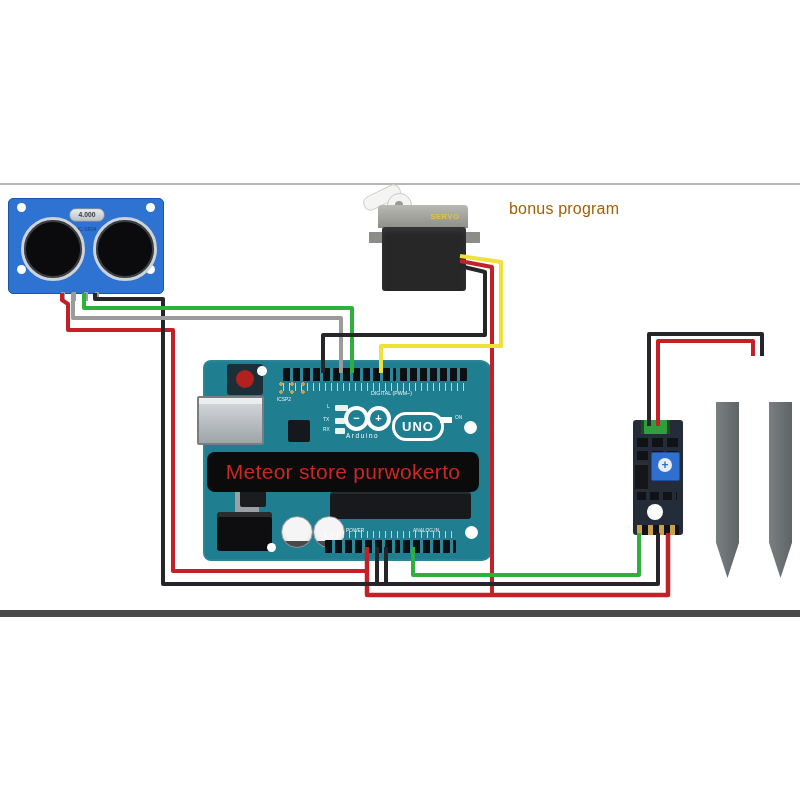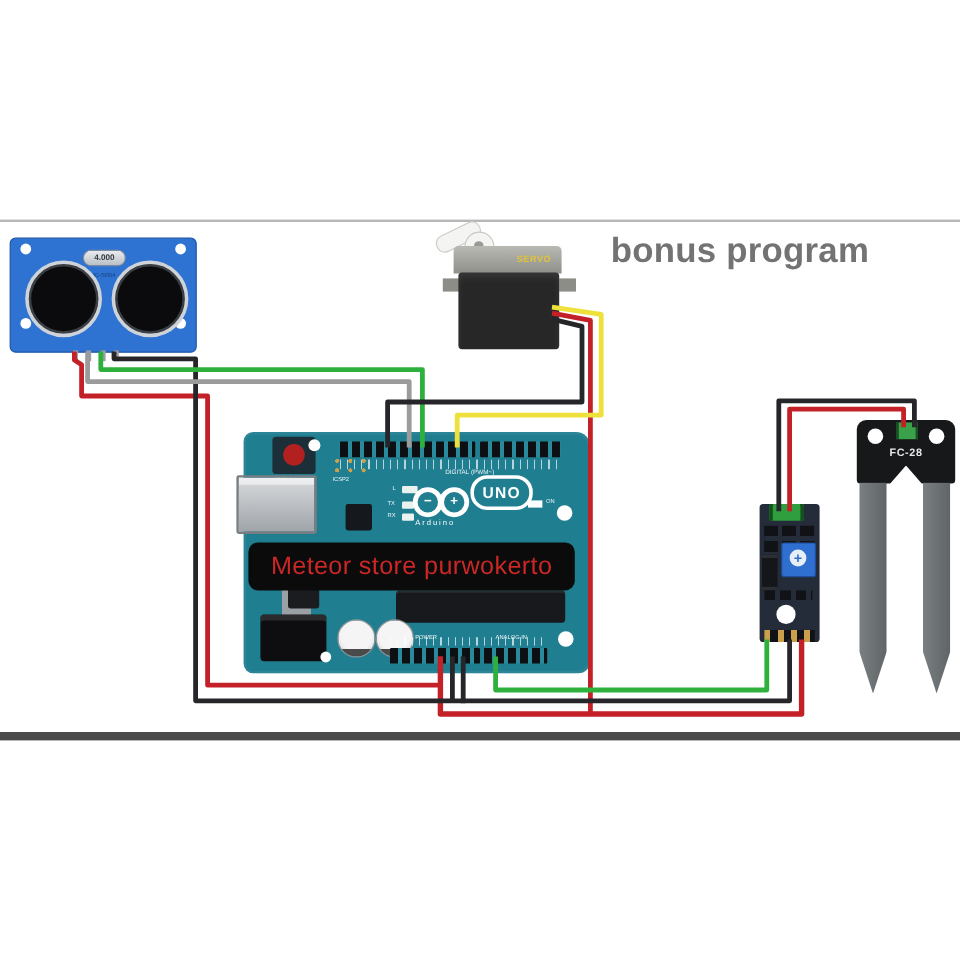--- a/index.html
+++ b/index.html
@@ -3,21 +3,21 @@
 <meta charset="utf-8">
 <style>
   html,body{margin:0;padding:0;background:#fff;}
   #stage{position:relative;width:800px;height:800px;background:#fff;overflow:hidden;
          font-family:"Liberation Sans",sans-serif;}
   .abs{position:absolute;}
   
   #top-line{left:0;top:183px;width:800px;height:2px;background:#b7b7b7;}
   #bottom-bar{left:0;top:610px;width:800px;height:7px;background:#4a4a4a;}
   
-  #annotation{left:509px;top:194px;color:#737373;font-size:29px;font-weight:700;
+  #annotation{left:509px;top:194px;color:#a16207;font-size:16px;font-weight:400;
               line-height:30px;white-space:nowrap;letter-spacing:.2px;z-index:30;}
   
   #wires{left:0;top:0;width:800px;height:800px;z-index:20;pointer-events:none;}
   
   #us-board{left:8px;top:198px;width:154px;height:94px;background:#2e72d2;border:1px solid #1d56a8;border-radius:5px;z-index:10;}
   .us-hole{position:absolute;width:9px;height:9px;border-radius:50%;background:#fff;}
   #us-crystal{position:absolute;left:57px;top:8px;width:40px;height:14px;border-radius:8px;
               background:linear-gradient(180deg,#e9ecef,#b9c0c6);border:1px solid #8a9097;
               color:#343a40;font-size:8px;font-weight:700;text-align:center;line-height:14px;transform:scale(.85);}
   .us-eye{position:absolute;top:18px;width:58px;height:58px;border-radius:50%;background:#0b0b0d;
@@ -59,21 +59,21 @@
                        radial-gradient(circle 3px at 17px 12px,#caa14a 55%,transparent 60%),
                        radial-gradient(circle 3px at 28px 12px,#caa14a 55%,transparent 60%);}
   #uno-icsp-label{position:absolute;left:74px;top:37px;color:#eaf5f7;font-size:8px;transform:scale(.6);transform-origin:left top;}
   #uno-usb{position:absolute;left:-6px;top:36px;width:63px;height:45px;background:linear-gradient(180deg,#d8dbde,#9fa4a8);
            border:2px solid #787d81;border-radius:2px;box-shadow:inset 0 6px 0 rgba(255,255,255,.55);}
   .led{position:absolute;width:13px;height:6px;background:#e9f2ef;border-radius:1px;}
   .led-label{position:absolute;color:#eaf5f7;font-size:8px;transform:scale(.6);transform-origin:left top;}
   #uno-logo{position:absolute;left:141px;top:44px;width:56px;height:26px;}
   .logo-ring{position:absolute;top:2px;width:17px;height:17px;border:4px solid #fff;border-radius:50%;color:#fff;
              font-size:11px;font-weight:700;text-align:center;line-height:16px;}
-  #uno-oval{position:absolute;left:189px;top:36px;width:46px;height:23px;border:3px solid #fff;border-radius:14px;
+  #uno-oval{position:absolute;left:189px;top:52px;width:46px;height:23px;border:3px solid #fff;border-radius:14px;
             color:#fff;font-size:13px;font-weight:700;text-align:center;line-height:23px;letter-spacing:1px;}
   #uno-brand{position:absolute;left:143px;top:72px;color:#fff;font-size:8px;letter-spacing:2px;transform:scale(.8);transform-origin:left top;}
   #uno-on-led{position:absolute;left:237px;top:57px;width:12px;height:6px;background:#fff;}
   #uno-on-label{position:absolute;left:252px;top:55px;color:#eaf5f7;font-size:8px;transform:scale(.6);transform-origin:left top;}
   #uno-chip-sq{position:absolute;left:85px;top:60px;width:22px;height:22px;background:#15181c;border-radius:2px;}
   #watermark{position:absolute;left:4px;top:92px;width:272px;height:40px;background:#0b0b0b;border-radius:8px;
              display:flex;align-items:center;justify-content:center;z-index:15;}
   #watermark span{color:#cb2727;font-size:21px;letter-spacing:.3px;white-space:nowrap;}
   #uno-reg{position:absolute;left:37px;top:127px;width:26px;height:20px;background:#1a1c20;border-radius:2px;
            box-shadow:-6px 3px 0 -1px #9aa0a4,-6px 9px 0 -1px #9aa0a4,-6px 15px 0 -1px #9aa0a4;}
@@ -197,27 +197,20 @@
   <div class="abs" id="sm">
     <div id="sm-term"></div>
     <div id="sm-pads"></div>
     <div id="sm-ic"></div>
     <div id="sm-pot"></div>
     <div id="sm-pads2"></div>
     <div id="sm-hole"></div>
     <div id="sm-bot"></div>
   </div>
 
-  <div class="abs" id="probe-head">
-    <div class="probe-hole" style="left:9px;"></div>
-    <div class="probe-hole" style="left:60px;"></div>
-    <div id="probe-conn"></div>
-    <div id="probe-label">FC-28</div>
-    <div id="probe-notch"></div>
-  </div>
   <div class="abs prong" style="left:716px;"></div>
   <div class="abs prong" style="left:769px;"></div>
 
   <svg class="abs" id="wires" viewBox="0 0 800 800">
       <polyline points="62,293 62,300 68,304 68,330 173,330 173,571 367,571 367,547" fill="none" stroke="#c32127" stroke-width="4" stroke-linejoin="round"></polyline>
       <polyline points="367,547 367,595 668,595 668,533" fill="none" stroke="#c32127" stroke-width="4.5" stroke-linejoin="round"></polyline>
       <polyline points="460,261 492,267 492,595" fill="none" stroke="#c32127" stroke-width="4" stroke-linejoin="round"></polyline>
       <polyline points="95,293 95,299 163,299 163,584 658,584 658,533" fill="none" stroke="#26262a" stroke-width="4" stroke-linejoin="round"></polyline>
       <polyline points="377,547 377,584" fill="none" stroke="#26262a" stroke-width="4" stroke-linejoin="round"></polyline>
       <polyline points="386,547 386,586" fill="none" stroke="#26262a" stroke-width="4" stroke-linejoin="round"></polyline>

